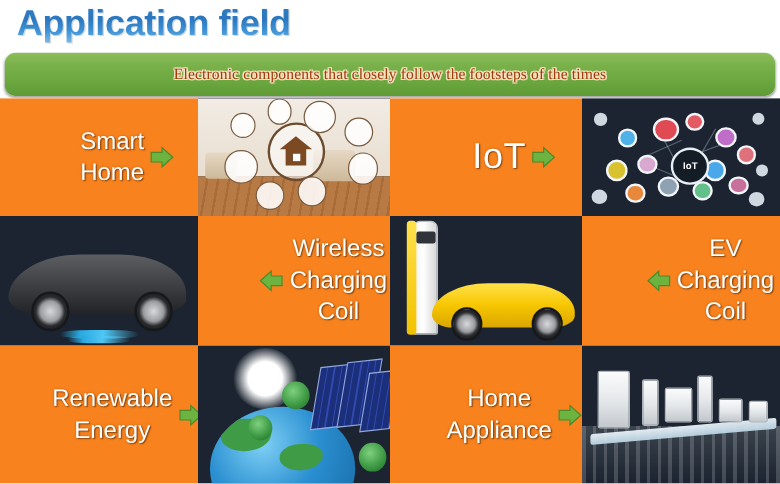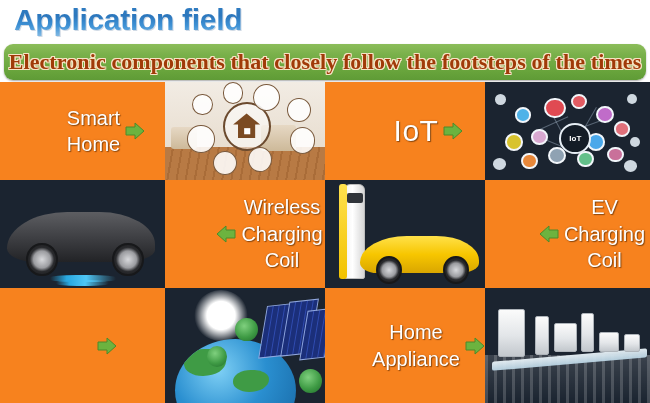--- a/index.html
+++ b/index.html
@@ -62,22 +62,22 @@
     border-radius: 9px;
     background: linear-gradient(180deg,#8cbd5a 0%, #79b04a 30%, #6aa63d 70%, #5f9b36 100%);
     box-shadow: 0 1px 2px rgba(0,0,0,0.35);
     display: flex;
     align-items: center;
     justify-content: center;
     overflow: hidden;
   }
   .banner-text {
     font-family: "Liberation Serif", "DejaVu Serif", serif;
-    font-weight: bold;
-    font-size: 22px;
+    font-weight: normal;
+    font-size: 13px;
     color: #a03a08;
     letter-spacing: 0.1px;
     white-space: nowrap;
     text-shadow:
        1px 0 0 #f6e3c4,
       -1px 0 0 #f6e3c4,
        0 1px 0 #f6e3c4,
        0 -1px 0 #f6e3c4,
        1px 1px 0 #f6e3c4,
       -1px 1px 0 #f6e3c4,
@@ -462,20 +462,22 @@
             </svg>
         </span>
         <div class="lbl-text">EV
 Charging
 Coil</div>
       </div>
     </div>
 
     <div class="cell label">
       <div class="lbl-inner">
+        <div class="lbl-text">Renewable
+Energy</div>
         <span class="arrow">
           <svg viewBox="0 0 22 22">
               <polygon points="2,7 11,7 11,3 20,11 11,19 11,15 2,15" fill="#6cb33f" stroke="#4c8a2b" stroke-width="1"></polygon>
             </svg>
         </span>
       </div>
     </div>
 
     <div class="cell pic pic-solar">
       <div class="pic-inner">

